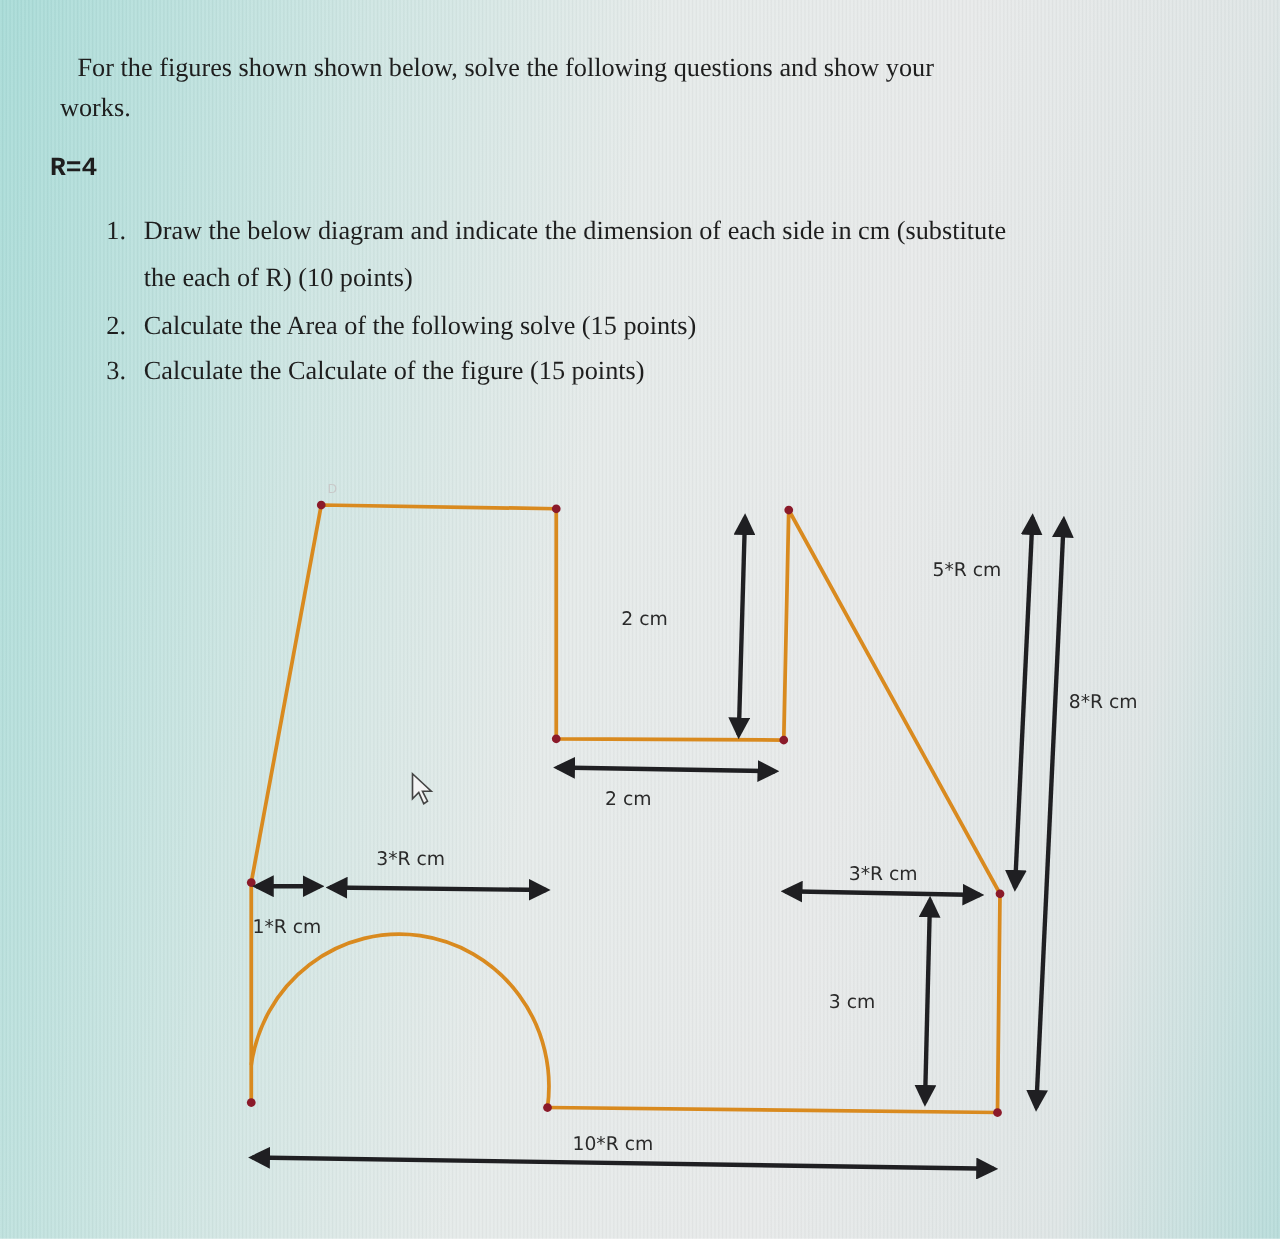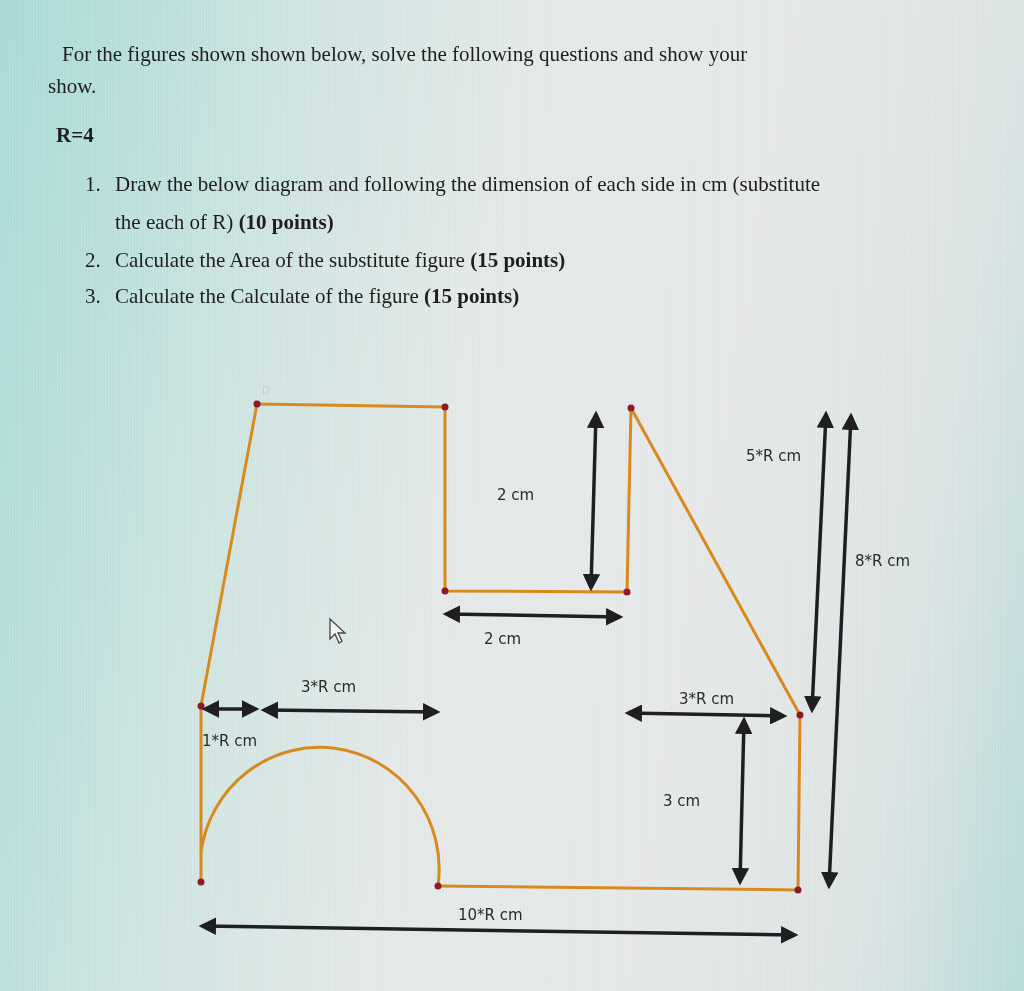--- a/index.html
+++ b/index.html
@@ -9,49 +9,49 @@
     font-family: "Liberation Serif", "DejaVu Serif", serif;
     color: #1e1e1e;
   }
   .stripes {
     position: absolute; inset: 0; pointer-events: none;
     background: repeating-linear-gradient(90deg, rgba(255,255,255,0.06) 0px, rgba(255,255,255,0.06) 1px, rgba(0,0,0,0.03) 2px, rgba(0,0,0,0) 3px);
   }
   .text { position: absolute; font-size: 21px; line-height: 1.2; white-space: nowrap; }
   .intro1 { left: 62px; top: 42px; }
   .intro2 { left: 48px; top: 74px; }
-  .rval { left: 56px; top: 123px; font-weight: bold; }
+  .rval { left: 40px; top: 123px; font-weight: bold; font-family: Liberation Mono, monospace; }
   .q { position: absolute; font-size: 21px; white-space: nowrap; }
   .q .num { position: absolute; left: -30px; }
   .q1 { left: 115px; top: 172px; }
   .q1b { left: 115px; top: 210px; }
   .q2 { left: 115px; top: 248px; }
   .q3 { left: 115px; top: 284px; }
-  .bold { font-weight: bold; }
+  .bold { font-weight: normal; }
   svg.diagram { position: absolute; left: 0; top: 0; }
   .lbl { font-family: "DejaVu Sans", sans-serif; font-size: 15px; fill: #2a2a2a; }
 </style>
 </head>
 <body>
 <div class="stripes"></div>
 
 <div class="text intro1">For the figures shown shown below, solve the following questions and show your</div>
-<div class="text intro2">show.</div>
+<div class="text intro2">works.</div>
 <div class="text rval">R=4</div>
 
 <div class="q q1">
   <span class="num">1.</span>
-  <span>Draw the below diagram and following the dimension of each side in cm (substitute</span>
+  <span>Draw the below diagram and indicate the dimension of each side in cm (substitute</span>
 </div>
 <div class="q q1b">
   <span>the each of R) </span><span class="bold">(10 points)</span>
 </div>
 <div class="q q2">
   <span class="num">2.</span>
-  <span>Calculate the Area of the substitute figure  </span><span class="bold">(15 points)</span>
+  <span>Calculate the Area of the following solve  </span><span class="bold">(15 points)</span>
 </div>
 <div class="q q3">
   <span class="num">3.</span>
   <span>Calculate the Calculate of the figure    </span><span class="bold">(15 points)</span>
 </div>
 
 <svg class="diagram" width="1024" height="991" viewBox="0 0 1024 991">
   <defs>
     <marker id="ah" viewBox="0 0 10 10" refX="8" refY="5" markerWidth="5" markerHeight="5" orient="auto-start-reverse">
       <path d="M0,0 L10,5 L0,10 z" fill="#1f1f22"></path>

